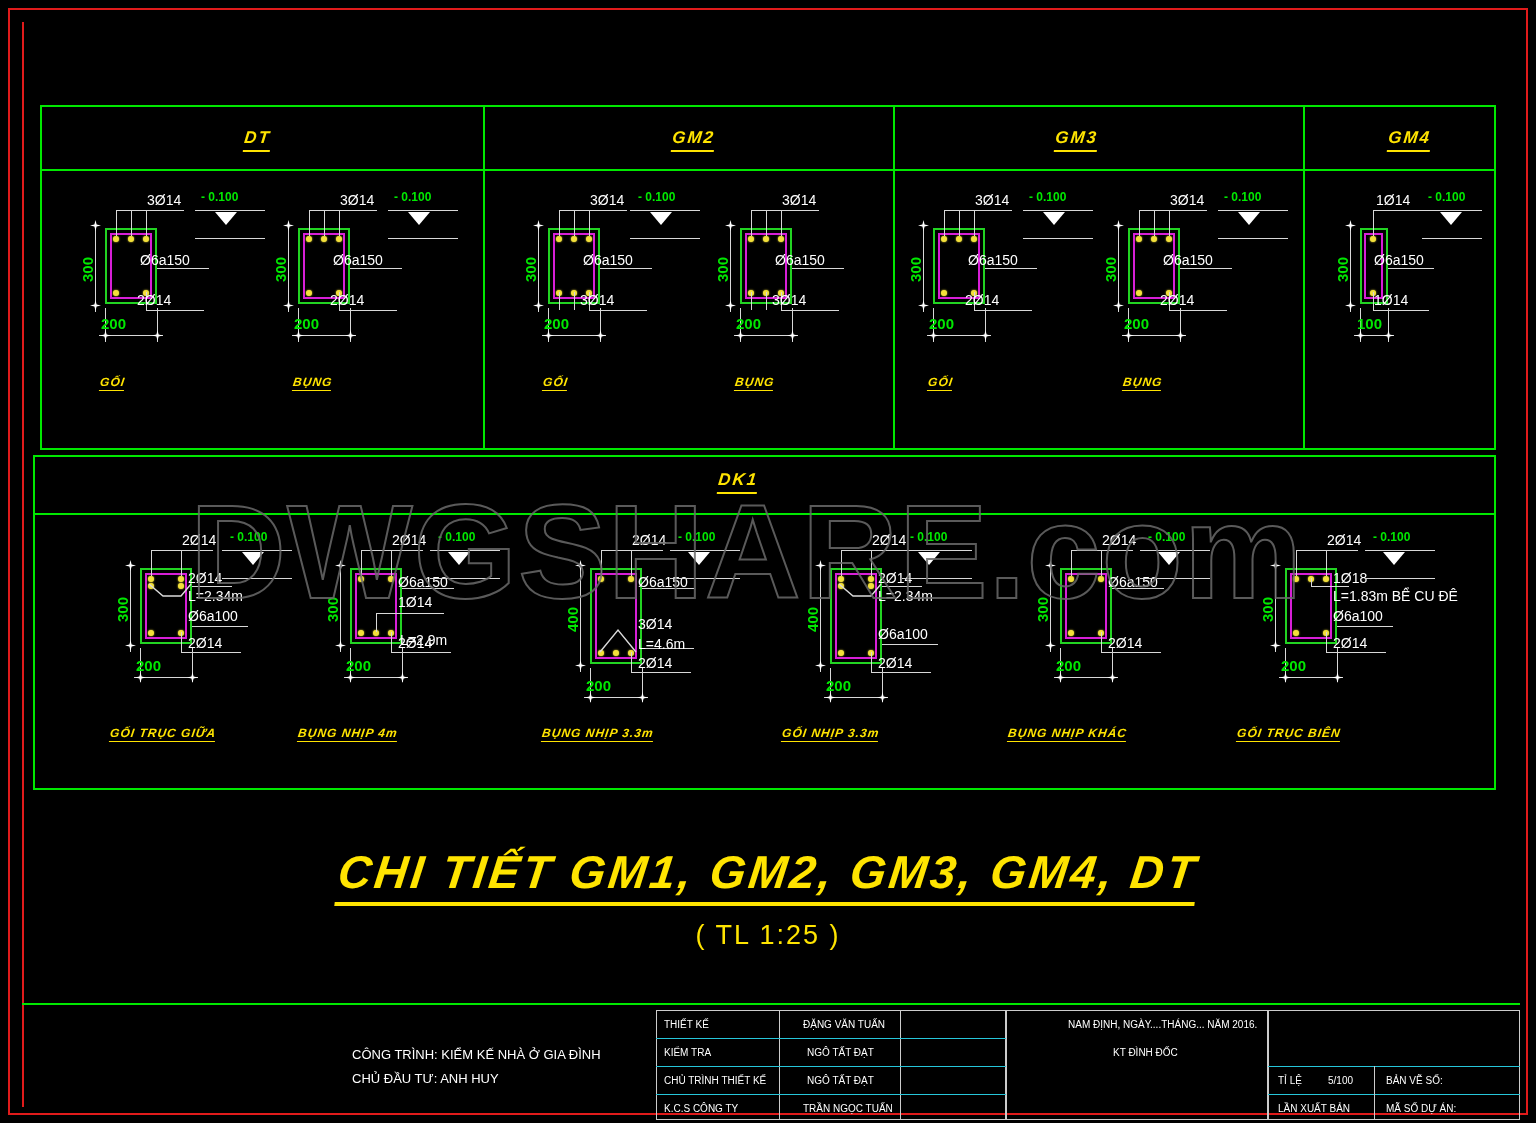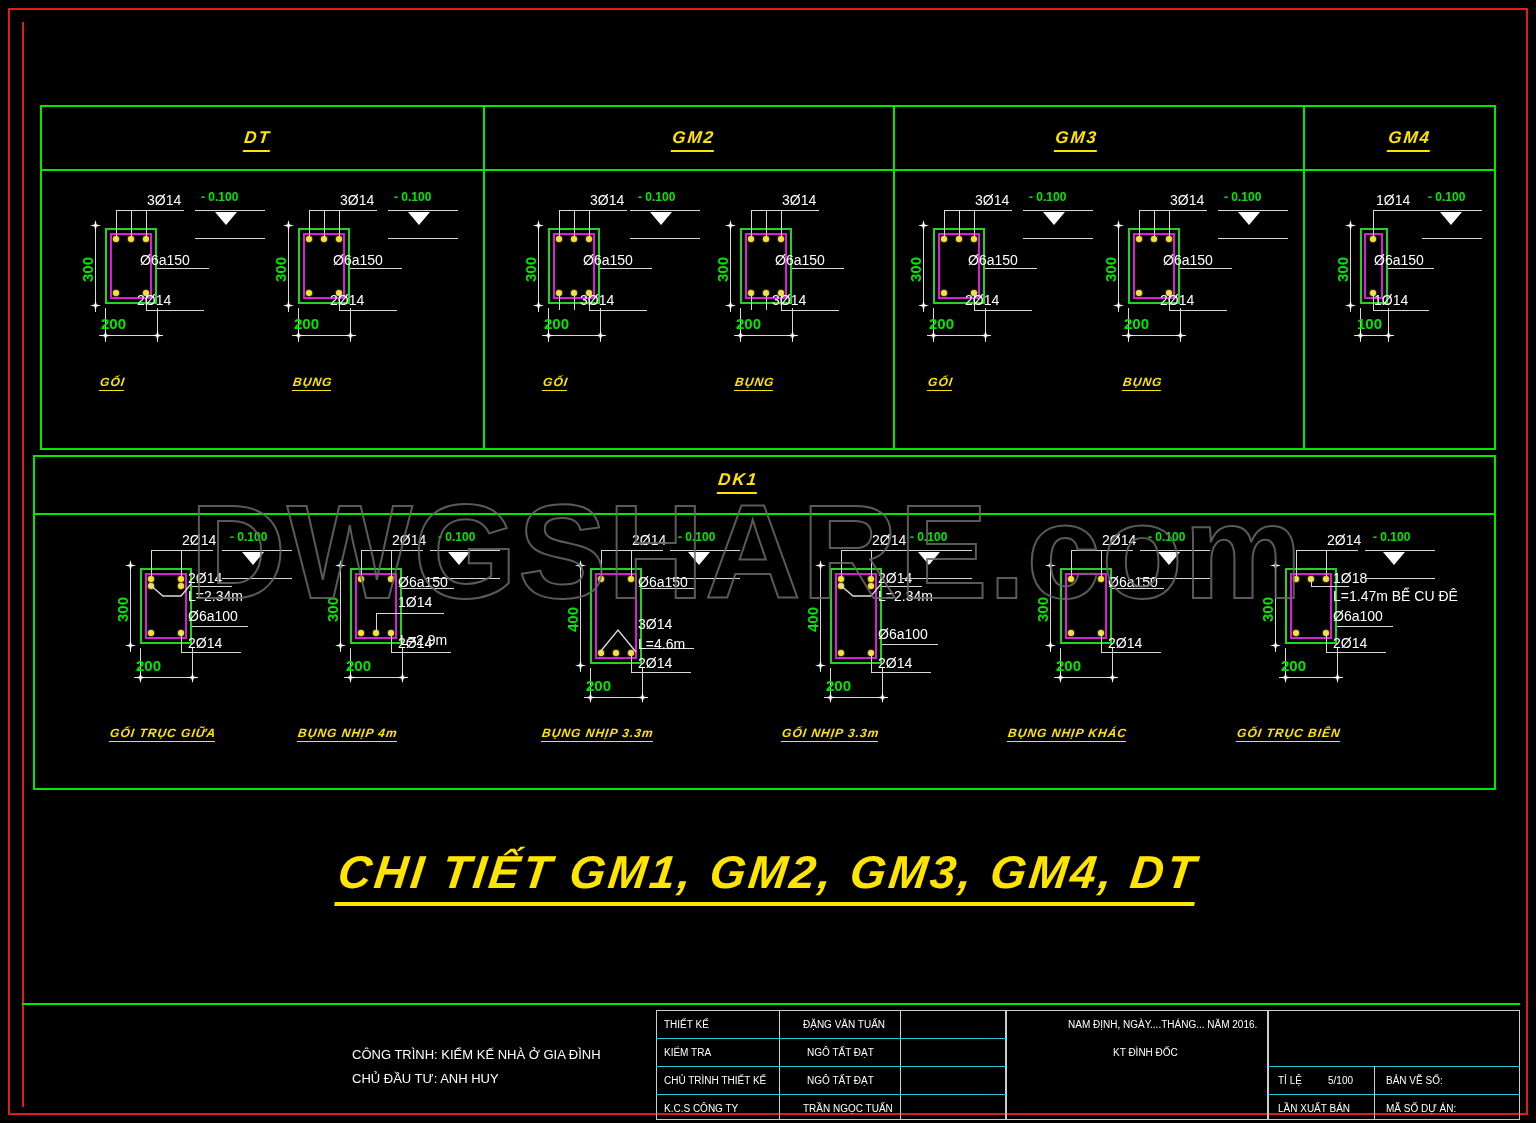--- a/index.html
+++ b/index.html
@@ -696,34 +696,35 @@
     <div class="wline v" style="left:82px; top:118px; height:34px;"></div>
     <div class="wline h" style="left:24px; top:147px; width:64px;"></div>
     <div class="tick" style="left:15px; top:30px;"></div>
     <div class="tick" style="left:15px; top:110px;"></div>
     <div class="tick" style="left:25px; top:142px;"></div>
     <div class="tick" style="left:77px; top:142px;"></div>
     <div class="dimtxt vert" style="left:4px; top:92px;">300</div>
     <div class="dimtxt" style="left:26px; top:127px;">200</div>
     <div class="note" style="left:72px; top:2px;">2Ø14</div>
     <div class="note" style="left:78px; top:40px;">1Ø18</div>
-    <div class="note" style="left:78px; top:58px;">L=1.47m BỂ CU ĐÊ</div>
+    <div class="note" style="left:78px; top:58px;">L=1.83m BỂ CU ĐÊ</div>
     <div class="note" style="left:78px; top:78px;">Ø6a100</div>
     <div class="note" style="left:78px; top:105px;">2Ø14</div>
     <div class="lvl" style="left:118px; top:0px;">- 0.100</div>
     <div class="wline h" style="left:110px; top:20px; width:70px;"></div>
     <div class="wline h" style="left:110px; top:48px; width:70px;"></div>
     <div class="lvlmark" style="left:128px; top:22px;">
         <div class="lvlmark-in"></div>
       </div>
     <div class="caption" style="left:-18px; top:196px;">GỐI TRỤC BIÊN</div>
   </div>
 
   <div id="main-title">
     <div class="t1">CHI TIẾT GM1, GM2, GM3, GM4, DT</div>
+    <div class="t2">( TL 1:25 )</div>
   </div>
 
   <div id="titleblock">
 
     <div class="tb-proj">
       <div>CÔNG TRÌNH:  KIỂM KẾ NHÀ Ở GIA ĐÌNH</div>
       <div>CHỦ ĐẦU TƯ:  ANH HUY</div>
     </div>
 
     <div class="tbgrid" style="left:634px; top:5px; width:350px; height:110px;"></div>

